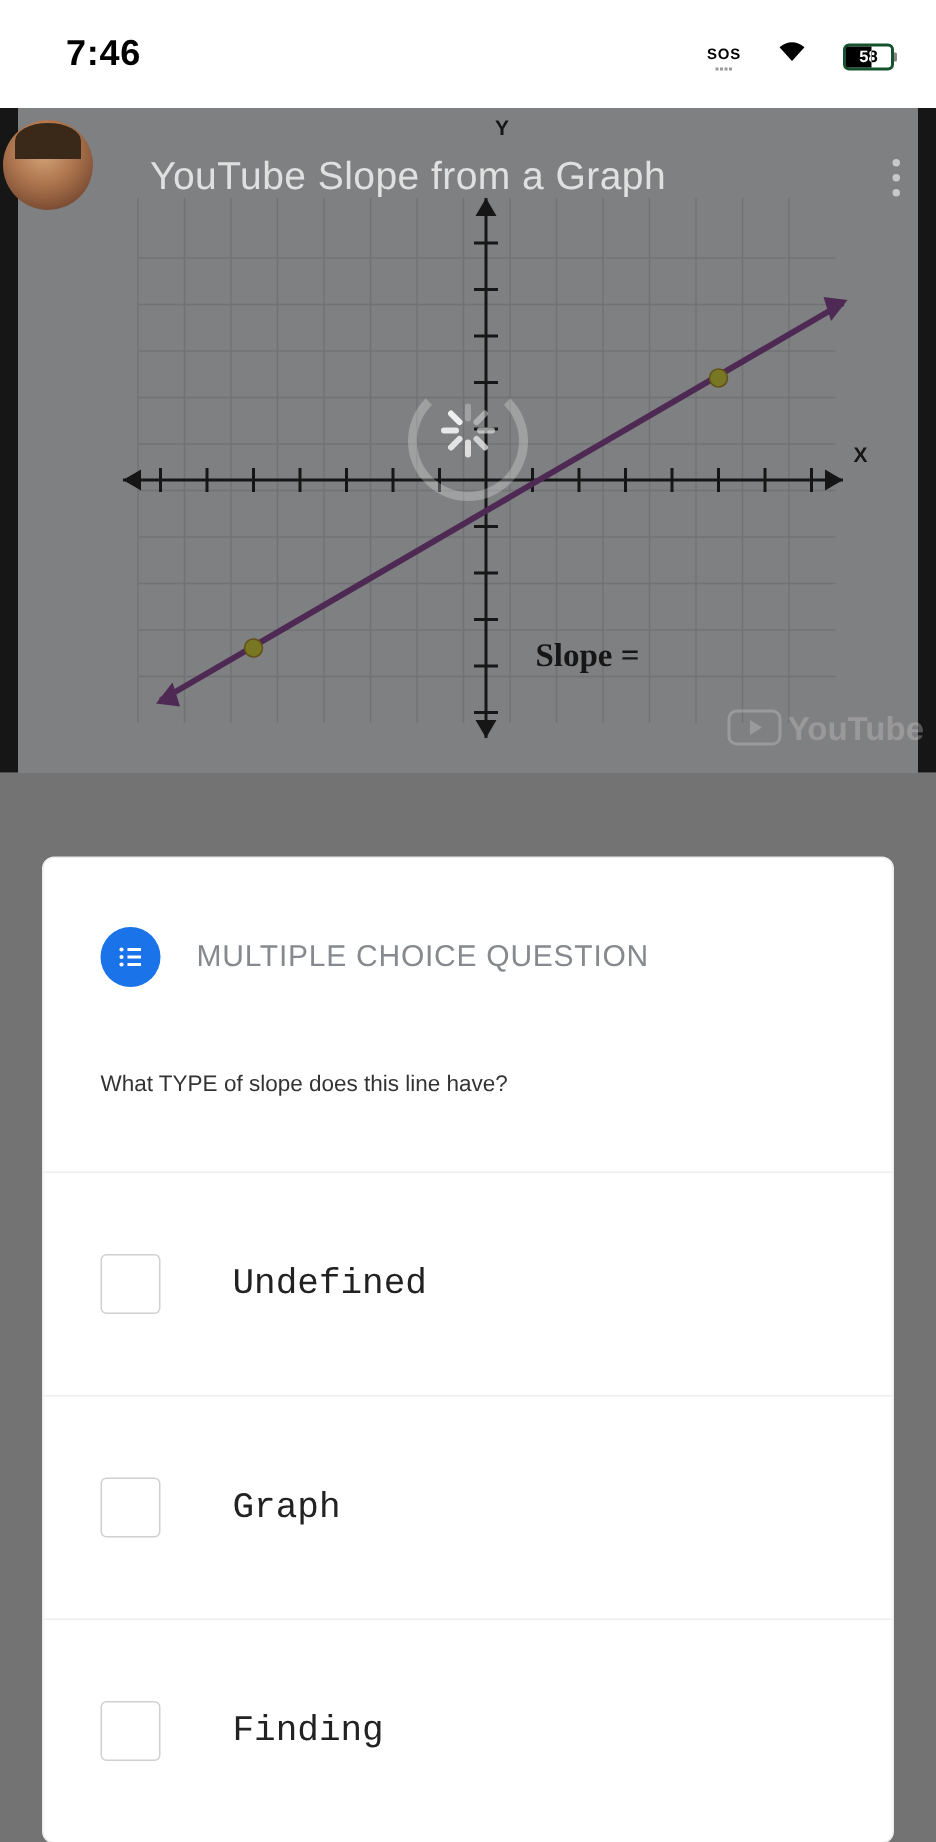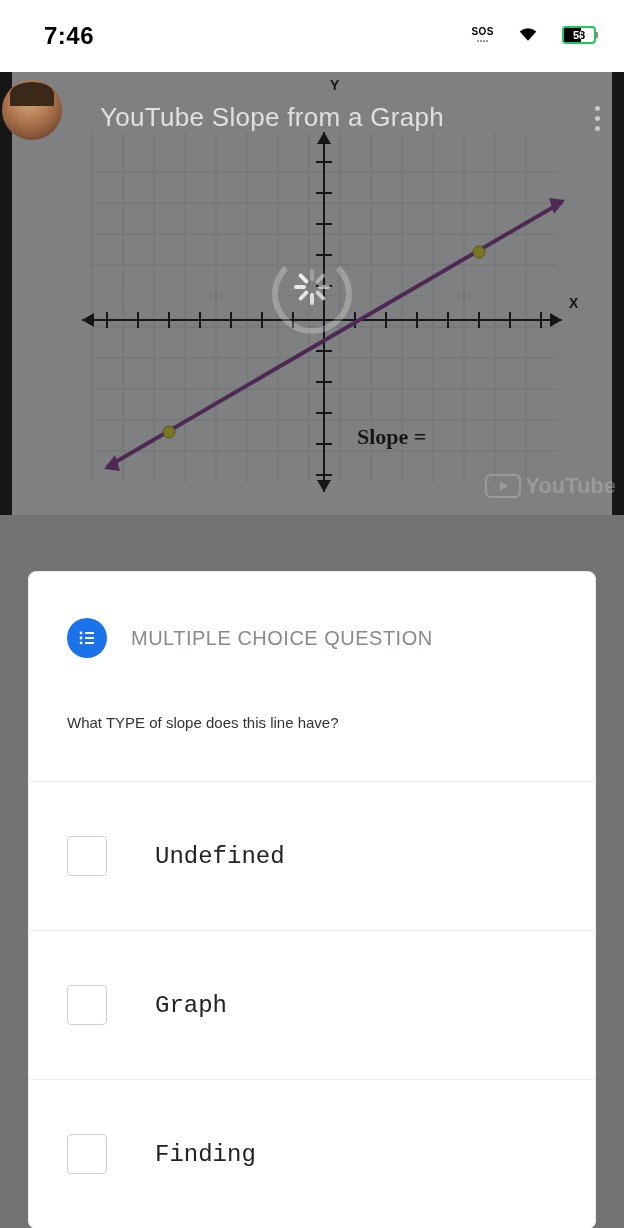--- a/index.html
+++ b/index.html
@@ -13,26 +13,26 @@
     }
     .status-bar {
       height: 72px;
       display: flex;
       justify-content: space-between;
       align-items: center;
       padding: 0 28px 0 44px;
       background: #fff;
     }
     .status-time { font-size: 24px; font-weight: 700; letter-spacing: 0.5px; }
-    .status-right { display: flex; align-items: flex-start; gap: 24px; }
+    .status-right { display: flex; align-items: flex-end; gap: 24px; }
     .sos { font-size: 10px; font-weight: 700; letter-spacing: 0.5px; }
     .dots { display: flex; gap: 1px; margin-top: 2px; }
     .dots span { width: 2px; height: 2px; background: #999; display: inline-block; }
     .wifi-icon svg { width: 20px; height: 16px; }
-    .battery-box { position: relative; width: 34px; height: 18px; border: 2px solid #22c55e; border-radius: 4px; display: flex; align-items: center; justify-content: center; }
+    .battery-box { position: relative; width: 34px; height: 18px; border: 2px solid #14532d; border-radius: 4px; display: flex; align-items: center; justify-content: center; }
     .battery-box::after { content: ''; position: absolute; right: -4px; top: 4px; width: 2px; height: 6px; background: #888; border-radius: 0 1px 1px 0; }
     .battery-fill { position: absolute; left: 0; top: 0; bottom: 0; width: 58%; background: #000; border-radius: 1px 0 0 1px; }
     .battery-num { position: relative; font-size: 11px; font-weight: 700; color: #fff; mix-blend-mode: difference; }
 
     .video-area {
       position: relative;
       width: 100%;
       height: 443px;
       background: #000;
     }
@@ -79,21 +79,21 @@
     .spinner-burst span:nth-child(1){transform:rotate(0deg);opacity:.3}
     .spinner-burst span:nth-child(2){transform:rotate(45deg);opacity:.45}
     .spinner-burst span:nth-child(3){transform:rotate(90deg);opacity:.6}
     .spinner-burst span:nth-child(4){transform:rotate(135deg);opacity:.75}
     .spinner-burst span:nth-child(5){transform:rotate(180deg);opacity:.85}
     .spinner-burst span:nth-child(6){transform:rotate(225deg);opacity:.9}
     .spinner-burst span:nth-child(7){transform:rotate(270deg);opacity:.95}
     .spinner-burst span:nth-child(8){transform:rotate(315deg);opacity:1}
     .youtube-logo {
       position: absolute; right: 8px; bottom: 16px;
-      display: flex; align-items: center; gap: 4px;
+      display: flex; align-items: flex-start; gap: 4px;
       opacity: 0.35;
     }
     .yt-play { width: 36px; height: 24px; border: 2px solid #ccc; border-radius: 6px; display:flex; align-items:center; justify-content:center; }
     .yt-play::before { content:''; width:0; height:0; border-left:8px solid #ccc; border-top:5px solid transparent; border-bottom:5px solid transparent; margin-left:2px; }
     .yt-text { font-size: 22px; font-weight: 700; color: #ccc5c5; font-family: Arial, sans-serif; }
 
     .content {
       background: #737373;
       padding-top: 56px;
     }

